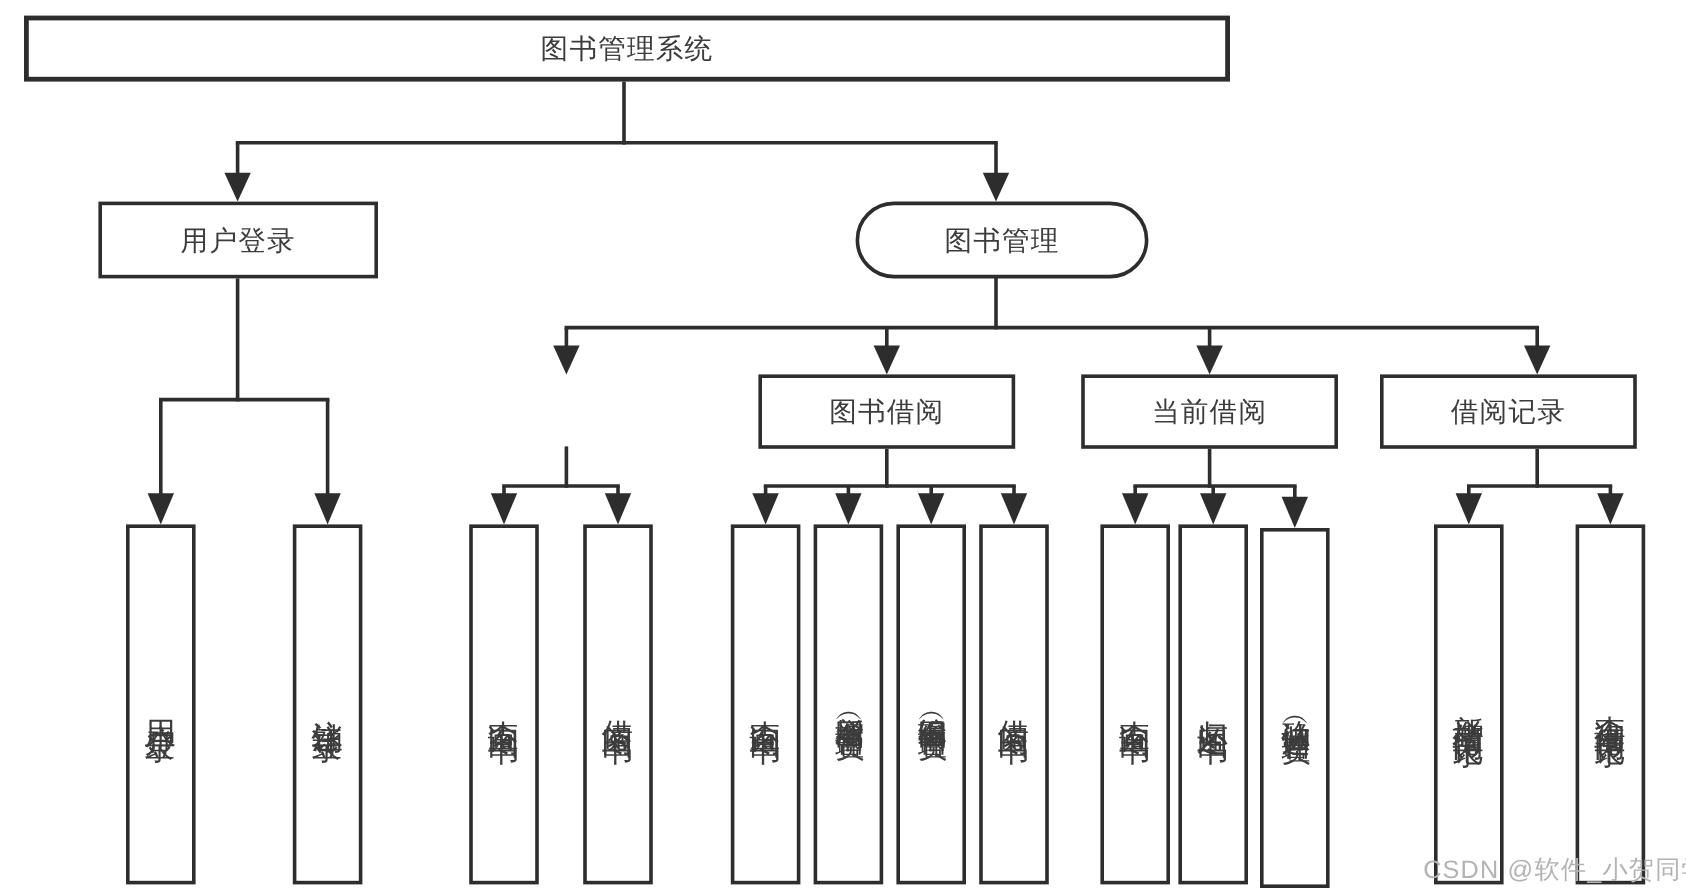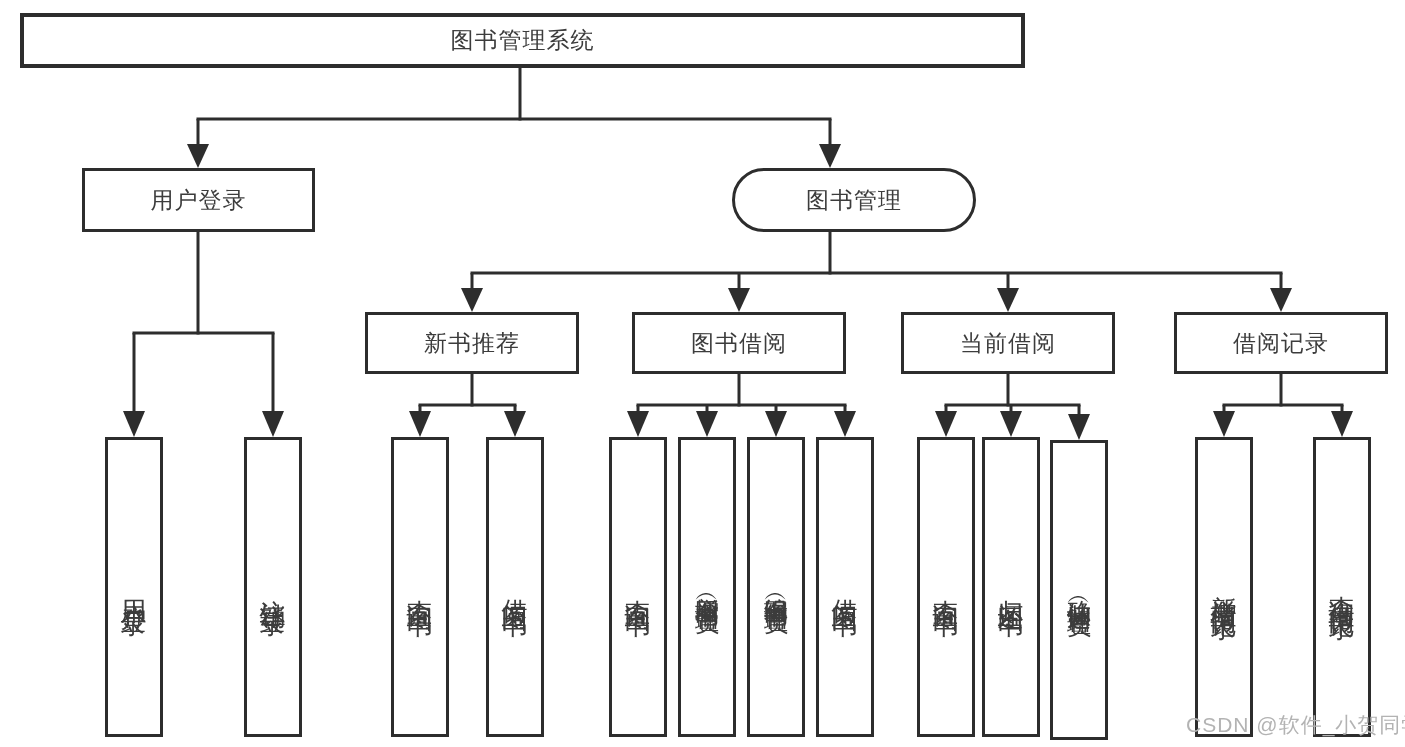--- a/index.html
+++ b/index.html
@@ -116,26 +116,25 @@
     <line x1="1222.5" y1="405" x2="1343.5" y2="405"></line>
     <line x1="1224" y1="405" x2="1224" y2="413"></line>
     <polygon points="1213,411 1235,411 1224,437"></polygon>
     <line x1="1342" y1="405" x2="1342" y2="413"></line>
     <polygon points="1331,411 1353,411 1342,437"></polygon>
   </svg>
 
   <div class="hbox root" style="left:20px;top:13px;width:1005px;height:55px;">图书管理系统</div>
 
   <div class="hbox" style="left:82px;top:168px;width:233px;height:64px;">用户登录</div>
-  <div class="hbox" style="left:732px;top:168px;width:244px;height:64px;border-radius:32px;">图书管理</div>
+  <div class="hbox" style="left:713px;top:168px;width:244px;height:64px;border-radius:32px;">图书管理</div>
 
-  <div class="hbox" style="left:365px;top:312px;width:214px;height:62px;">新书推荐</div>
   <div class="hbox" style="left:632px;top:312px;width:214px;height:62px;">图书借阅</div>
   <div class="hbox" style="left:901px;top:312px;width:214px;height:62px;">当前借阅</div>
-  <div class="hbox" style="left:1174px;top:312px;width:214px;height:62px;">借阅记录</div>
+  <div class="hbox" style="left:1150px;top:312px;width:214px;height:62px;">借阅记录</div>
 
   <div class="vbox" style="left:105px;top:437px;">
     <span>用户登录</span>
   </div>
   <div class="vbox" style="left:244px;top:437px;">
     <span>注销登录</span>
   </div>
 
   <div class="vbox" style="left:391px;top:437px;">
     <span>查询图书</span>

